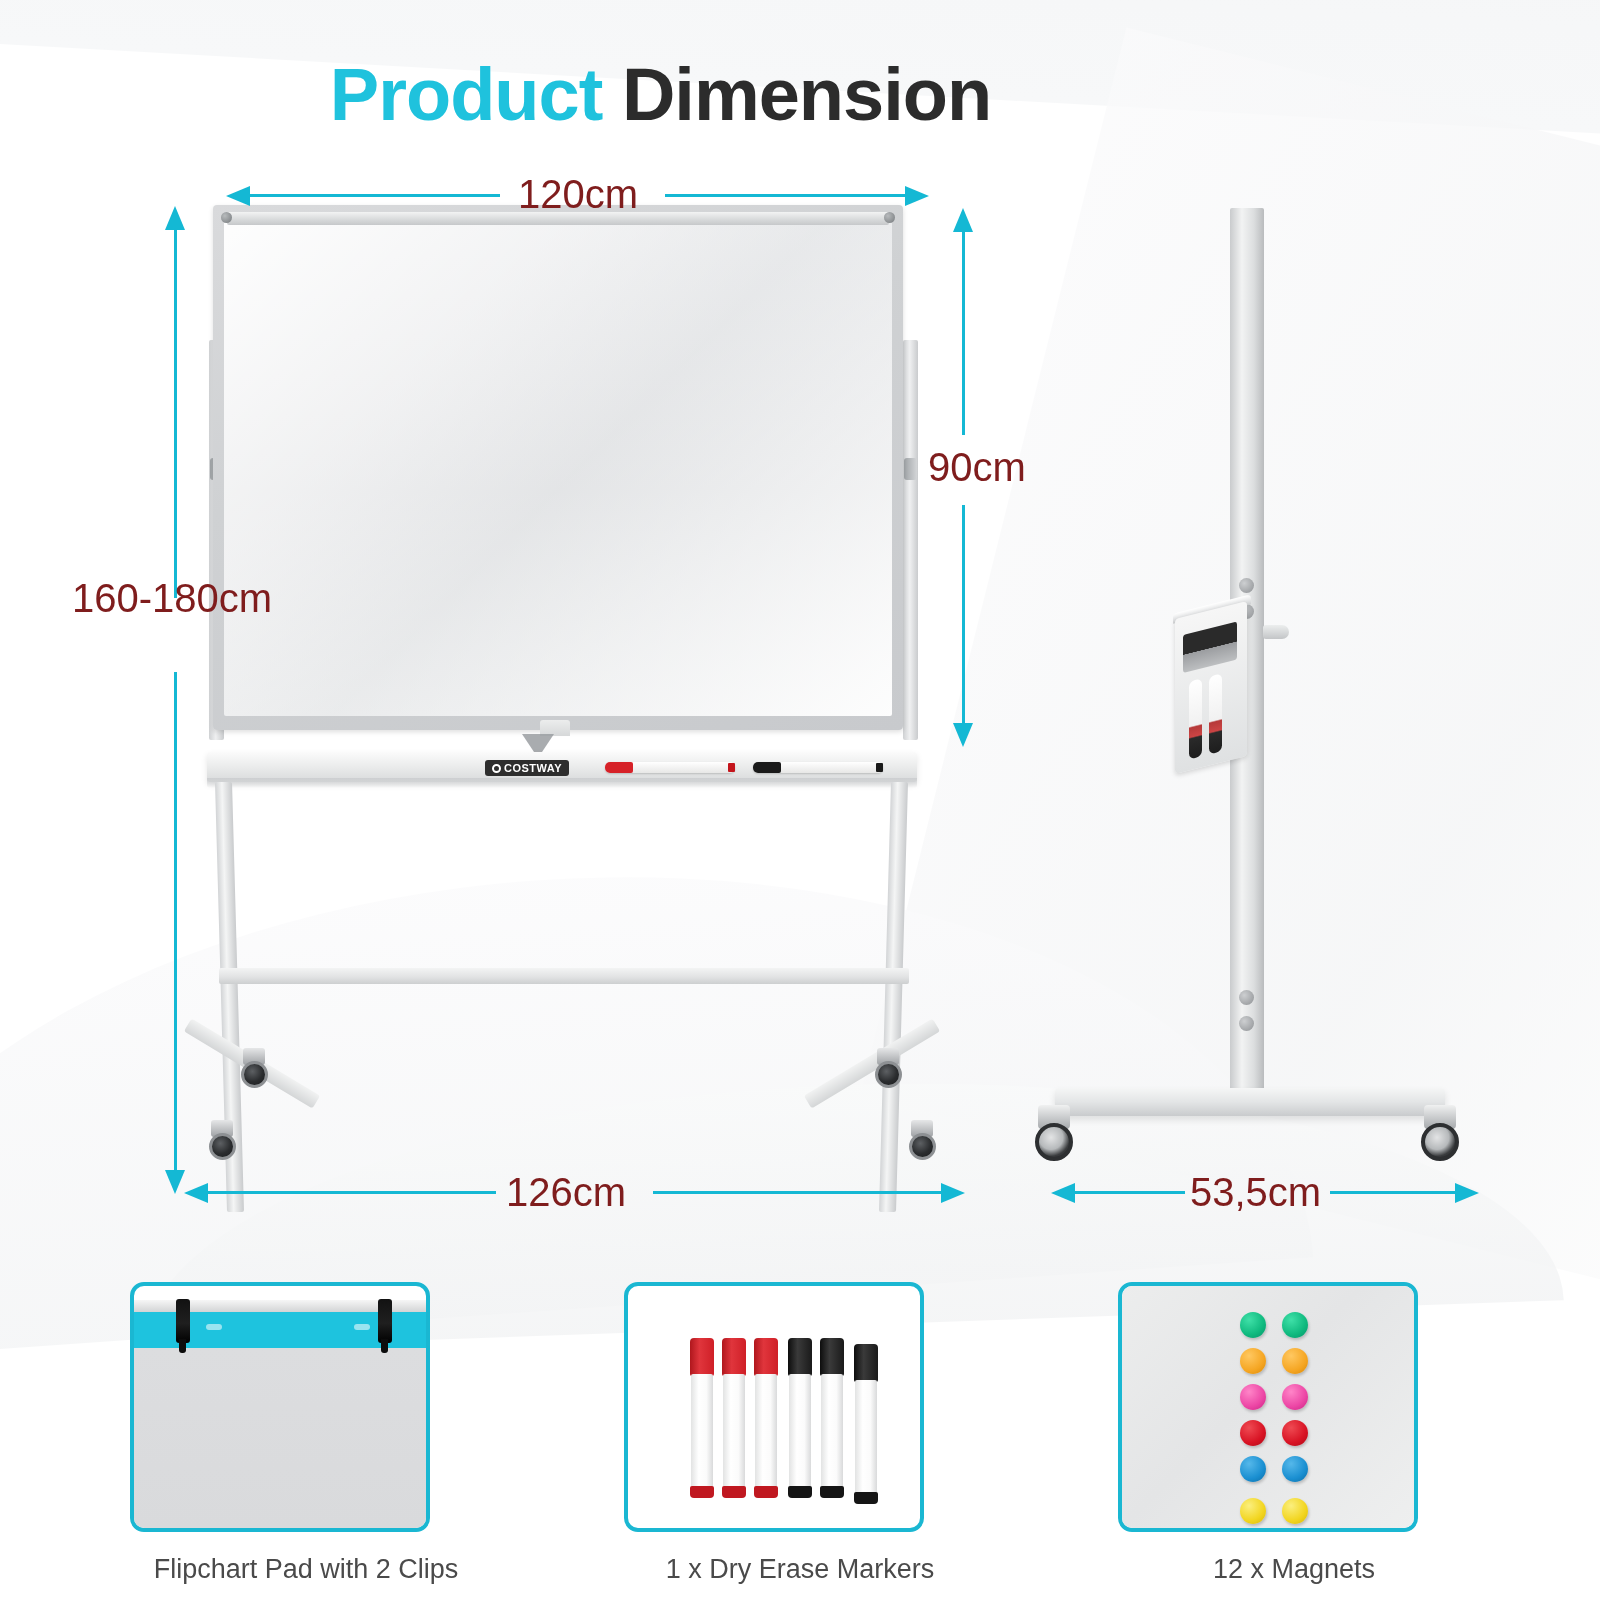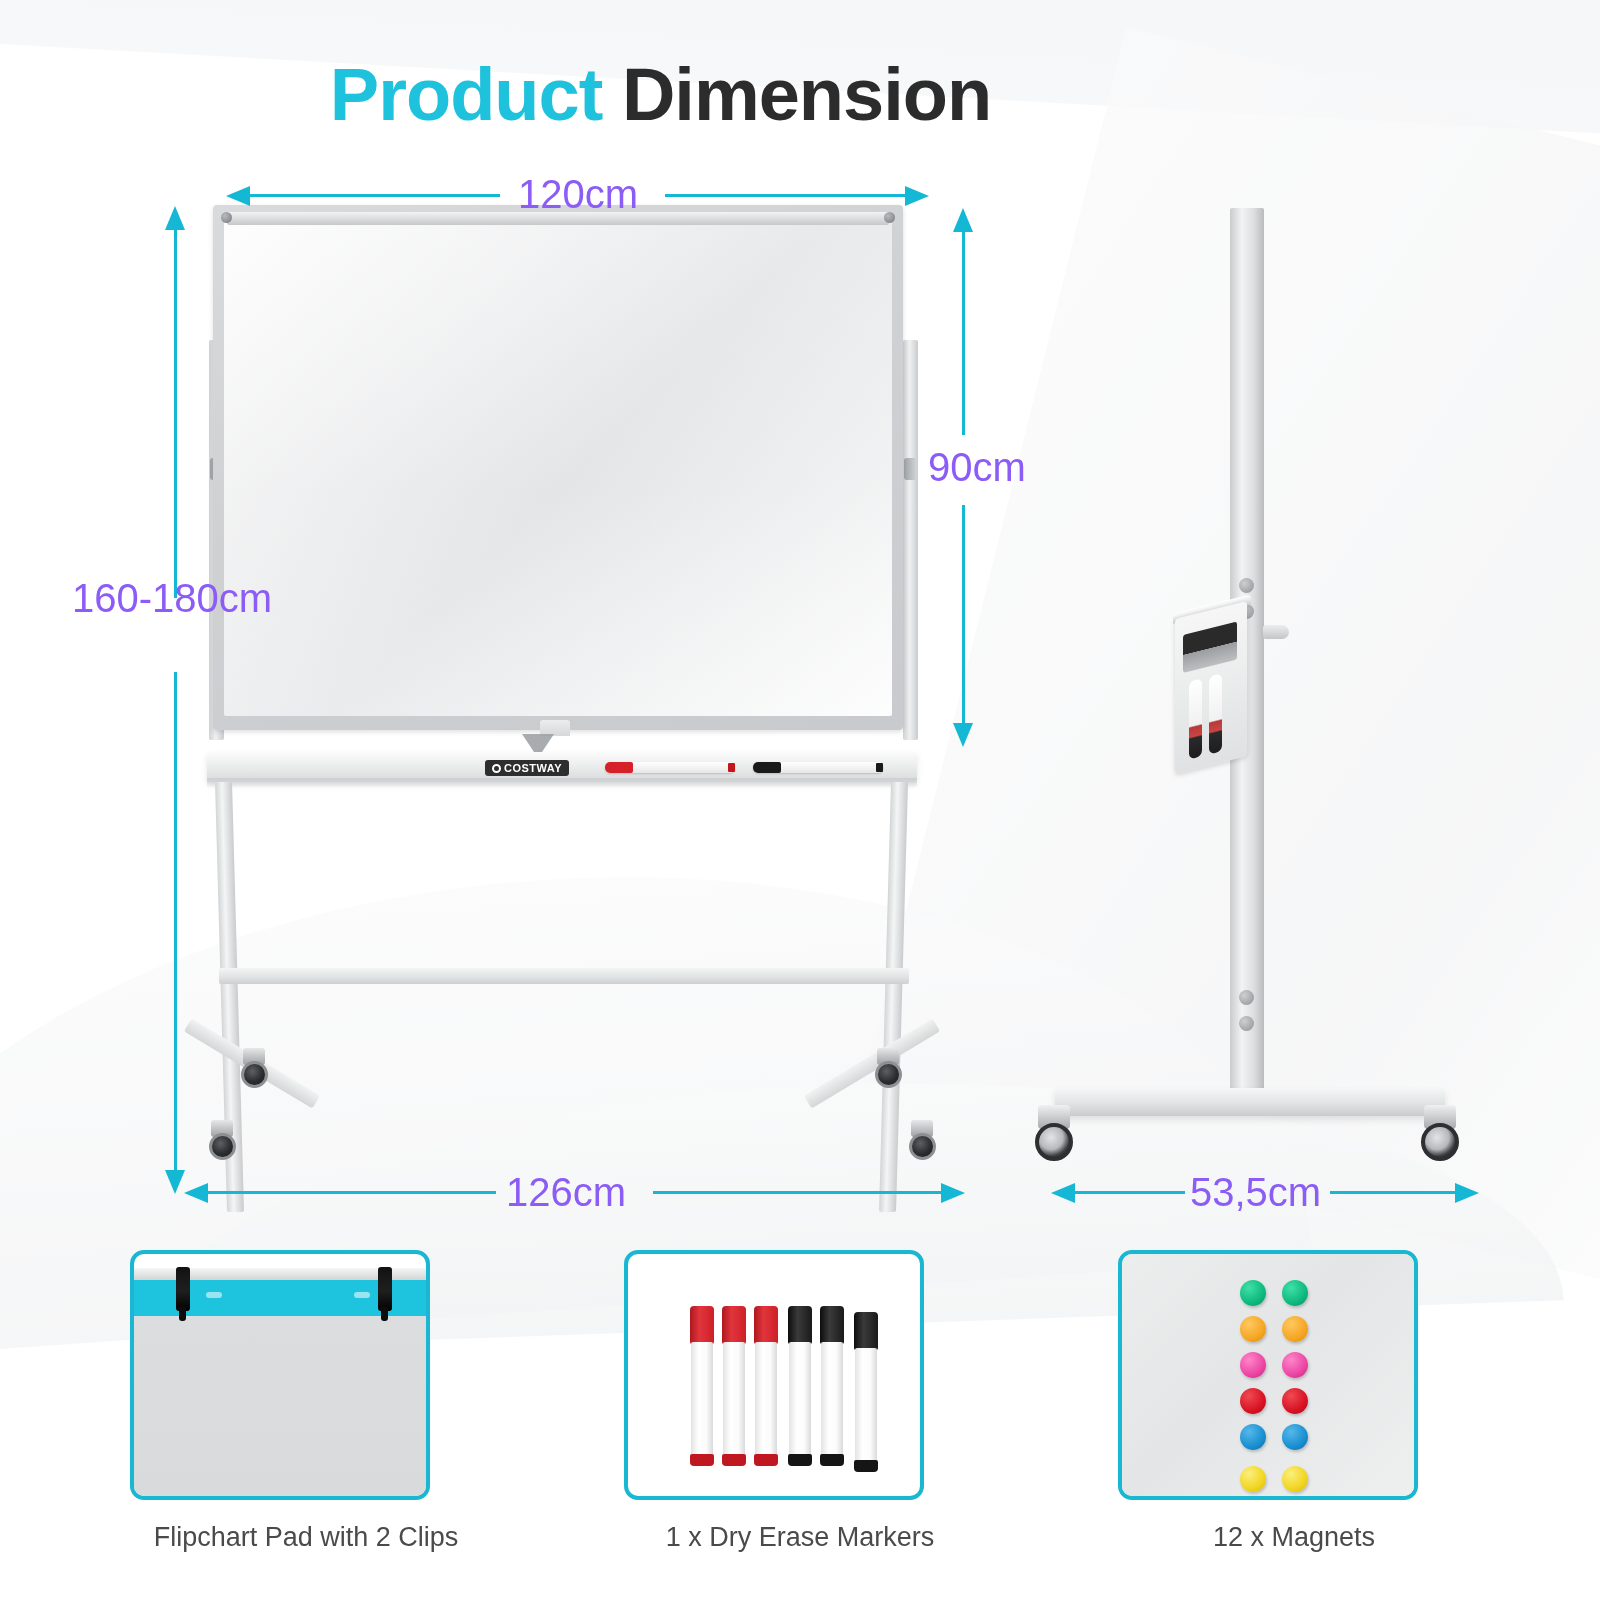--- a/index.html
+++ b/index.html
@@ -70,21 +70,21 @@
   .dim-line-v {
     position: absolute; width: 3px; background: #14b8d4;
   }
   .arw { position: absolute; width: 0; height: 0; }
   .arw-l { border-top: 10px solid transparent; border-bottom: 10px solid transparent; border-right: 24px solid #14b8d4; }
   .arw-r { border-top: 10px solid transparent; border-bottom: 10px solid transparent; border-left: 24px solid #14b8d4; }
   .arw-u { border-left: 10px solid transparent; border-right: 10px solid transparent; border-bottom: 24px solid #14b8d4; }
   .arw-d { border-left: 10px solid transparent; border-right: 10px solid transparent; border-top: 24px solid #14b8d4; }
 
   .dim-label {
-    position: absolute; color: #8b5cf6; font-size: 40px; font-weight: 400;
+    position: absolute; color: #7f1d1d; font-size: 40px; font-weight: 400;
     white-space: nowrap; background: transparent;
   }
 
   
   #front-view { position: absolute; left: 185px; top: 200px; width: 760px; height: 990px; }
 
   .board-outer {
     position: absolute; left: 28px; top: 5px; width: 690px; height: 525px;
     background: linear-gradient(160deg,#d9dadc 0%, #cfd1d3 40%, #c8cacd 100%);
     border-radius: 4px;
@@ -251,21 +251,21 @@
     position: absolute; left: 2px; top: 18px; width: 38px; height: 38px; border-radius: 50%;
     background: radial-gradient(circle at 40% 35%, #e3e4e5 0%, #b6b9bb 45%, #3a3c3e 70%, #212325 100%);
     border: 4px solid #2d2f31;
   }
 
   
   .panels {
     position: absolute; left: 130px; top: 1250px; width: 1340px; height: 320px;
     display: flex; justify-content: space-between;
   }
-  .panel { width: 352px; }
+  .panel { width: 352px; margin-top: 32px; }
   .panel-box {
     position: relative; width: 300px; height: 250px;
     border: 4px solid #1ab7d2; border-radius: 14px;
     background: #ffffff; overflow: hidden;
   }
   .panel-caption {
     margin-top: 22px; text-align: center;
     font-size: 27px; color: #4a4a4a; font-weight: 400; white-space: nowrap;
   }
 

